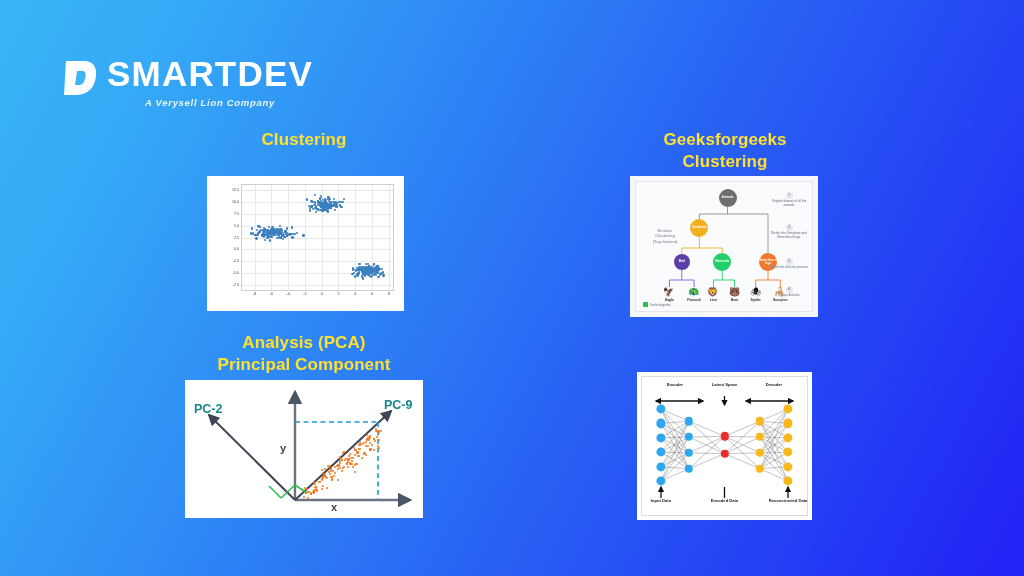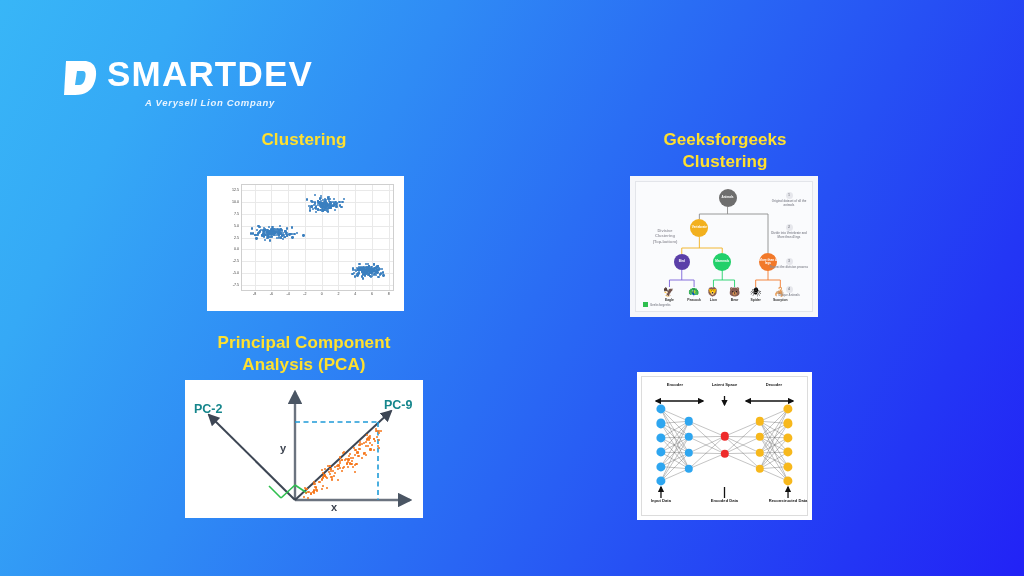--- a/index.html
+++ b/index.html
@@ -99,22 +99,22 @@
   </div>
 
   <div class="title" id="t-kmeans">
     <div>Clustering</div>
   </div>
   <div class="title" id="t-hier">
     <div>Geeksforgeeks</div>
     <div>Clustering</div>
   </div>
   <div class="title" id="t-pca">
+    <div>Analysis (PCA)</div>
     <div>Principal Component</div>
-    <div>Analysis (PCA)</div>
   </div>
 
   <div class="panel" id="p-kmeans">
     <div class="km">
       <div class="km-plot" id="km-plot">
           <div class="km-grid-h" style="top: 4.77273px;"></div>
           <div class="km-ytick" style="top: 4.77273px;">12.5</div>
           <div class="km-grid-h" style="top: 16.7045px;"></div>
           <div class="km-ytick" style="top: 16.7045px;">10.0</div>
           <div class="km-grid-h" style="top: 28.6364px;"></div>

